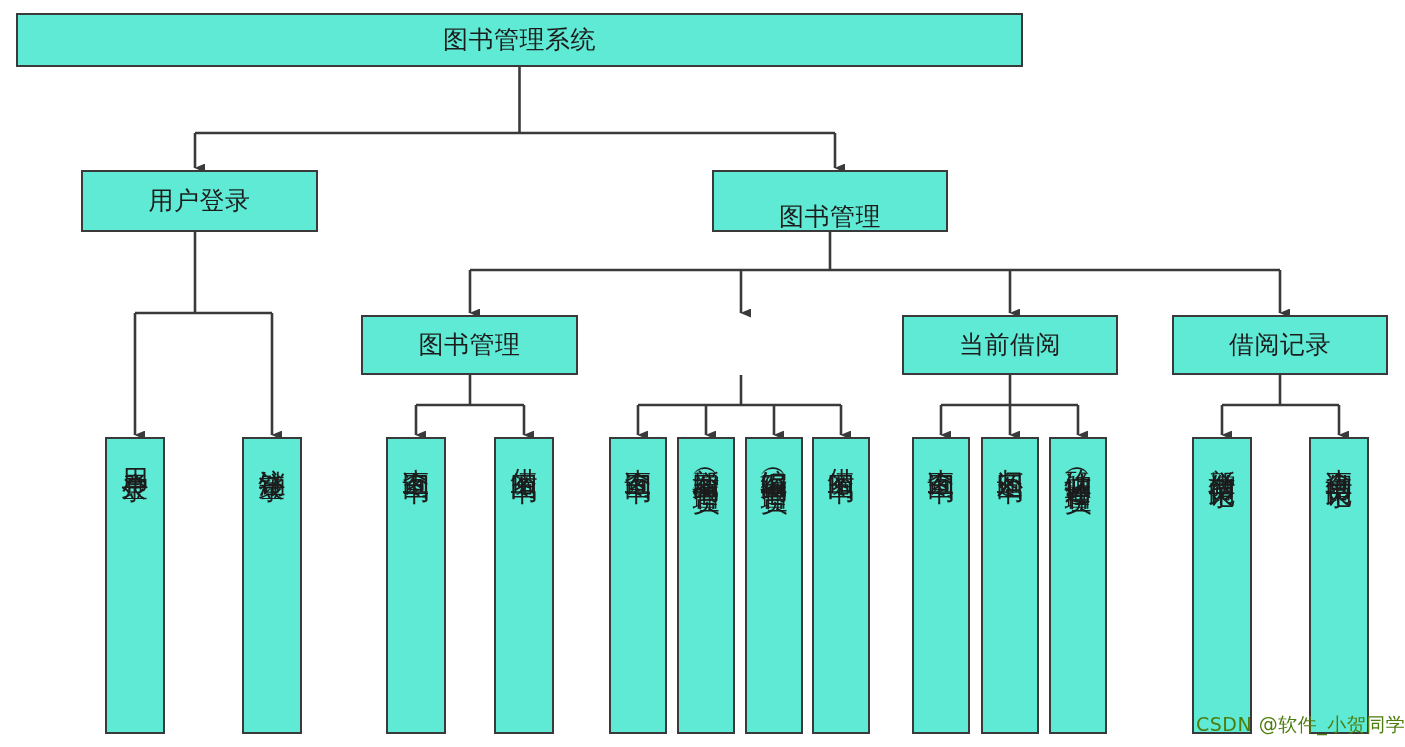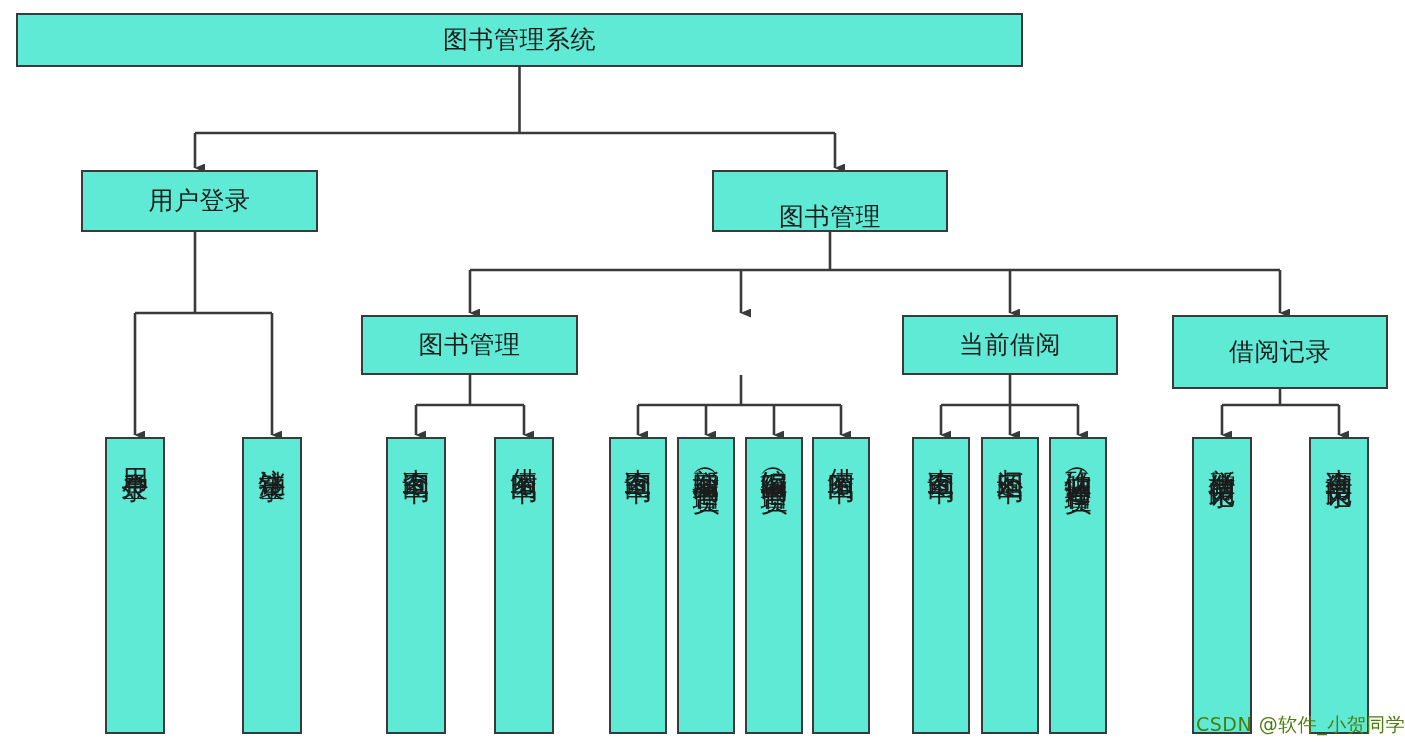--- a/index.html
+++ b/index.html
@@ -131,21 +131,21 @@
   <div class="node node-h" style="left:712px; top:170px; width:236px; height:62px;align-items:flex-end;">
     <span>图书管理</span>
   </div>
 
   <div class="node node-h" style="left:361px; top:315px; width:217px; height:60px;">
     <span>图书管理</span>
   </div>
   <div class="node node-h" style="left:902px; top:315px; width:216px; height:60px;">
     <span>当前借阅</span>
   </div>
-  <div class="node node-h" style="left:1172px; top:315px; width:216px; height:74px;">
+  <div class="node node-h" style="left:1172px; top:315px; width:216px; height:60px;">
     <span>借阅记录</span>
   </div>
 
   <div class="node node-v" style="left:105px; top:437px; width:60px; height:297px;">
     <span class="vtext">用户登录</span>
   </div>
   <div class="node node-v" style="left:242px; top:437px; width:60px; height:297px;">
     <span class="vtext">注销登录</span>
   </div>
 

